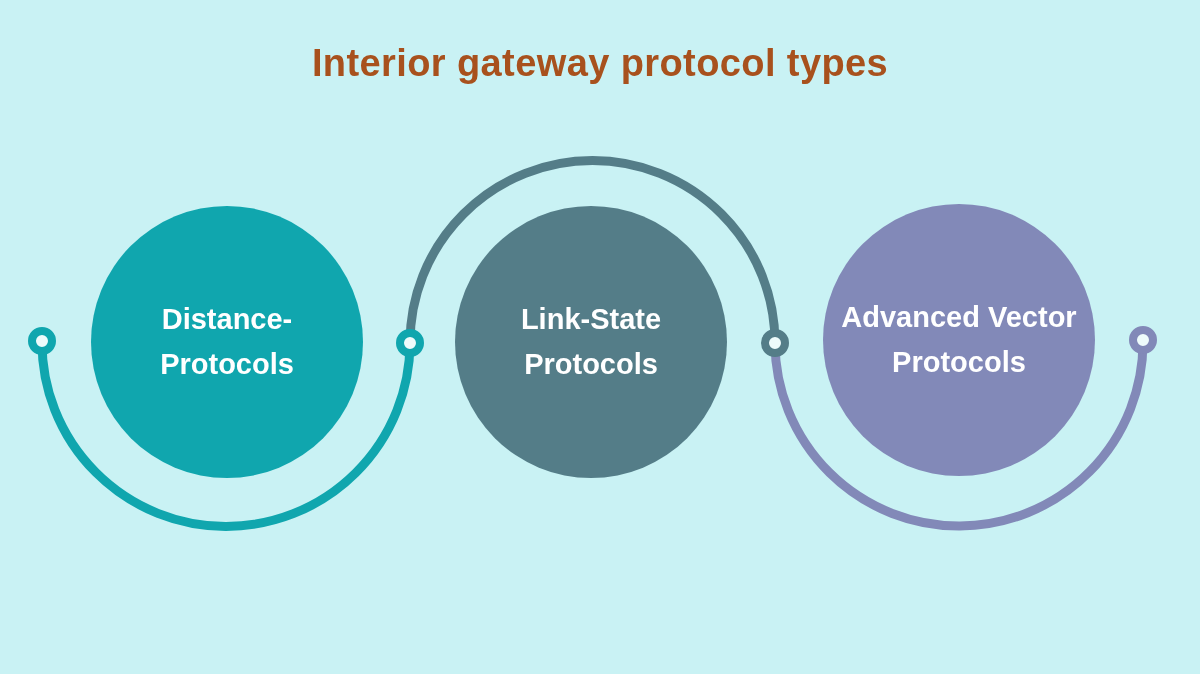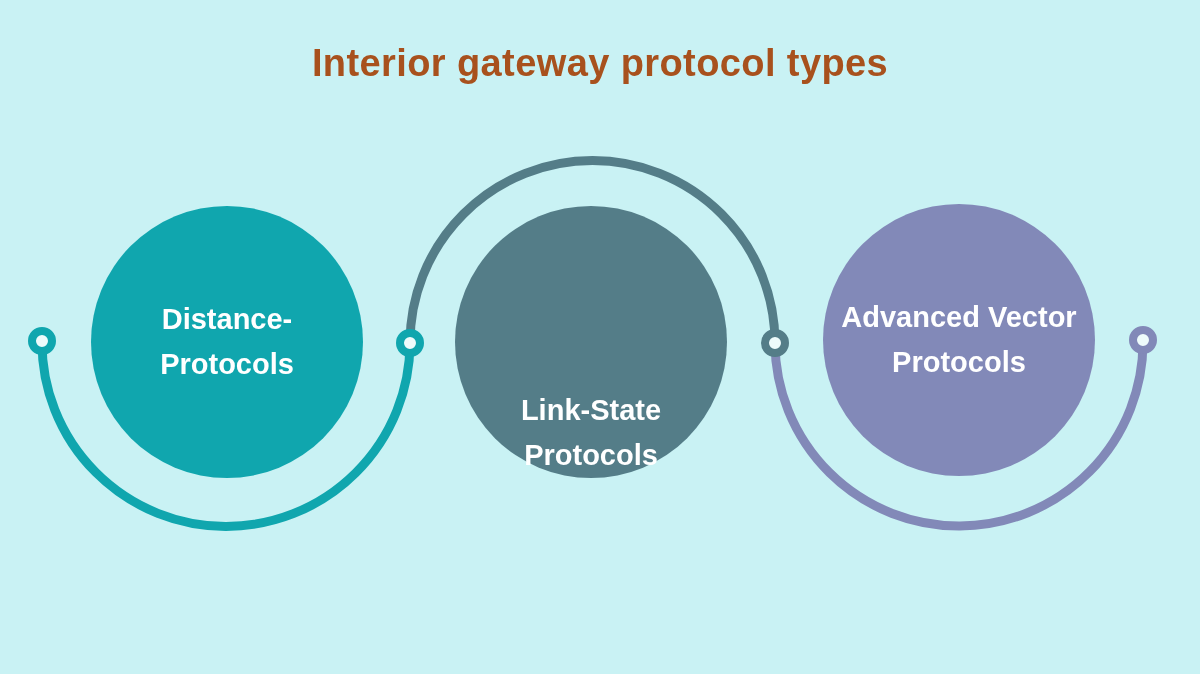--- a/index.html
+++ b/index.html
@@ -40,21 +40,21 @@
     position: absolute;
     width: 272px;
     height: 272px;
     border-radius: 50%;
     display: flex;
     align-items: center;
     justify-content: center;
     text-align: center;
   }
   .node.teal   { background: var(--teal);   left: 91px;  top: 206px; }
-  .node.slate  { background: var(--slate);  left: 455px; top: 206px; align-items: flex-end; }
+  .node.slate  { background: var(--slate);  left: 455px; top: 206px; }
   .node.purple { background: var(--purple); left: 823px; top: 204px; }
   .node-label {
     color: var(--node-text, #ffffff);
     font-size: 29px;
     font-weight: bold;
     line-height: 45px;
   }
   .node-label .line { display: block; }
 </style>
 </head>

